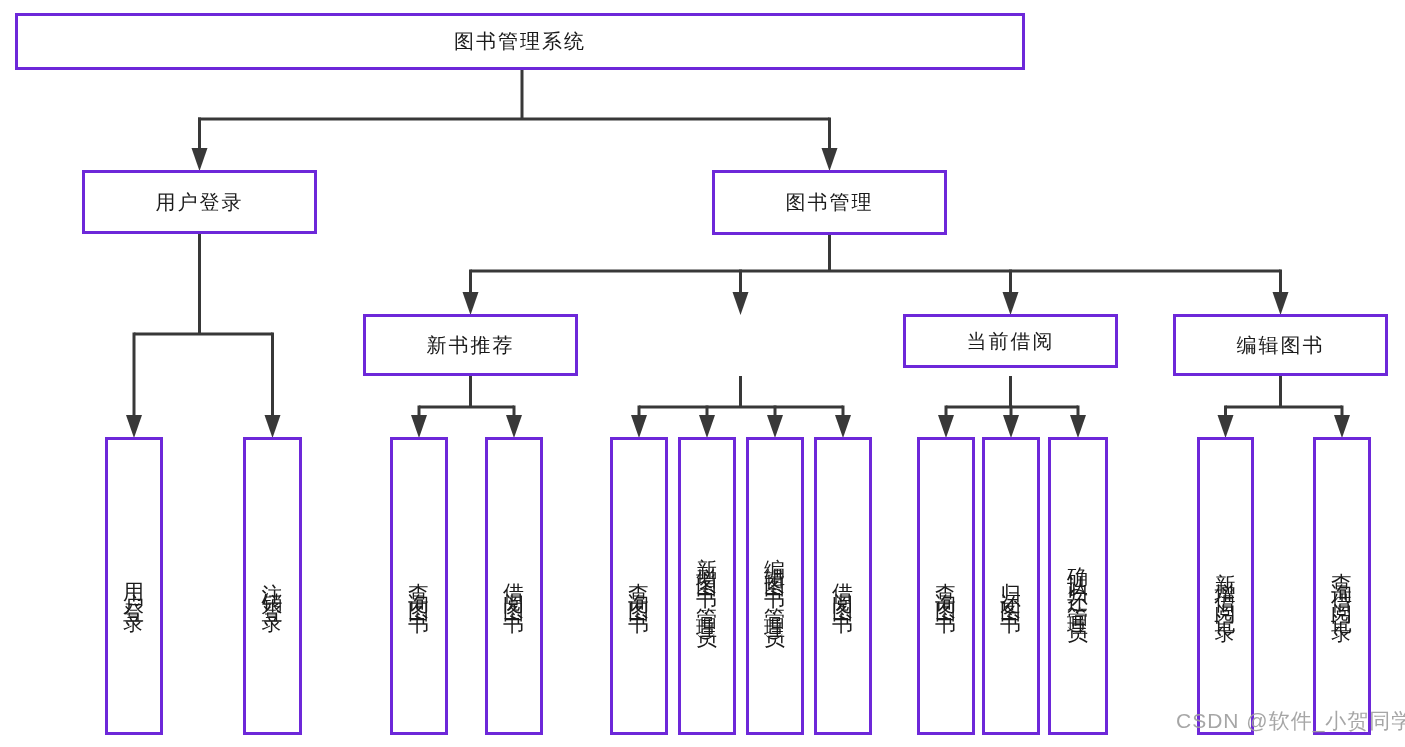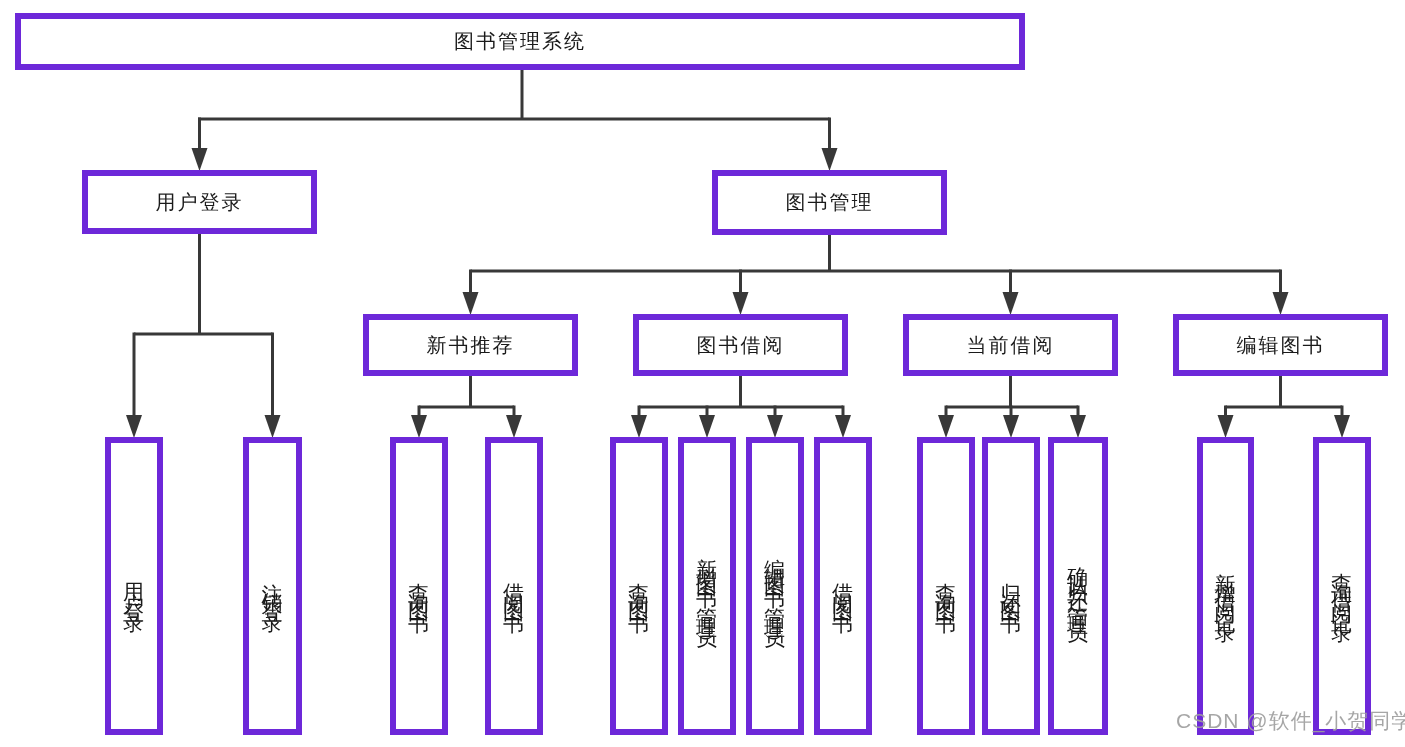--- a/index.html
+++ b/index.html
@@ -7,21 +7,21 @@
     position:relative;
     width:1405px;height:747px;
     background:#ffffff;
     font-family:"Liberation Sans","DejaVu Sans",sans-serif;
     overflow:hidden;
   }
   .wires{position:absolute;left:0;top:0;z-index:0;}
   .box{
     position:absolute;
     box-sizing:border-box;
-    border:6px solid #6d28d9;
+    border:3px solid #6d28d9;
     background:#ffffff;
     display:flex;
     align-items:center;
     justify-content:center;
     z-index:1;
     color:#1a1a1a;
   }
   .hlabel{
     font-size:20px;
     letter-spacing:2px;
@@ -132,24 +132,21 @@
   <div class="box" style="left:82px;top:170px;width:235px;height:64px">
     <span class="hlabel">用户登录</span>
   </div>
   <div class="box" style="left:712px;top:170px;width:235px;height:65px">
     <span class="hlabel">图书管理</span>
   </div>
 
   <div class="box" style="left:363px;top:314px;width:215px;height:62px">
     <span class="hlabel">新书推荐</span>
   </div>
-  <div class="box" style="left:633px;top:314px;width:215px;height:62px">
-    <span class="hlabel">图书借阅</span>
-  </div>
-  <div class="box" style="left:903px;top:314px;width:215px;height:62px">
+  <div class="box" style="left:903px;top:314px;width:215px;height:54px">
     <span class="hlabel">当前借阅</span>
   </div>
   <div class="box" style="left:1173px;top:314px;width:215px;height:62px">
     <span class="hlabel">编辑图书</span>
   </div>
 
   <div class="box" style="left:105px;top:437px;width:58px;height:298px">
     <span class="vlabel">用户登录</span>
   </div>
   <div class="box" style="left:243px;top:437px;width:59px;height:298px">

